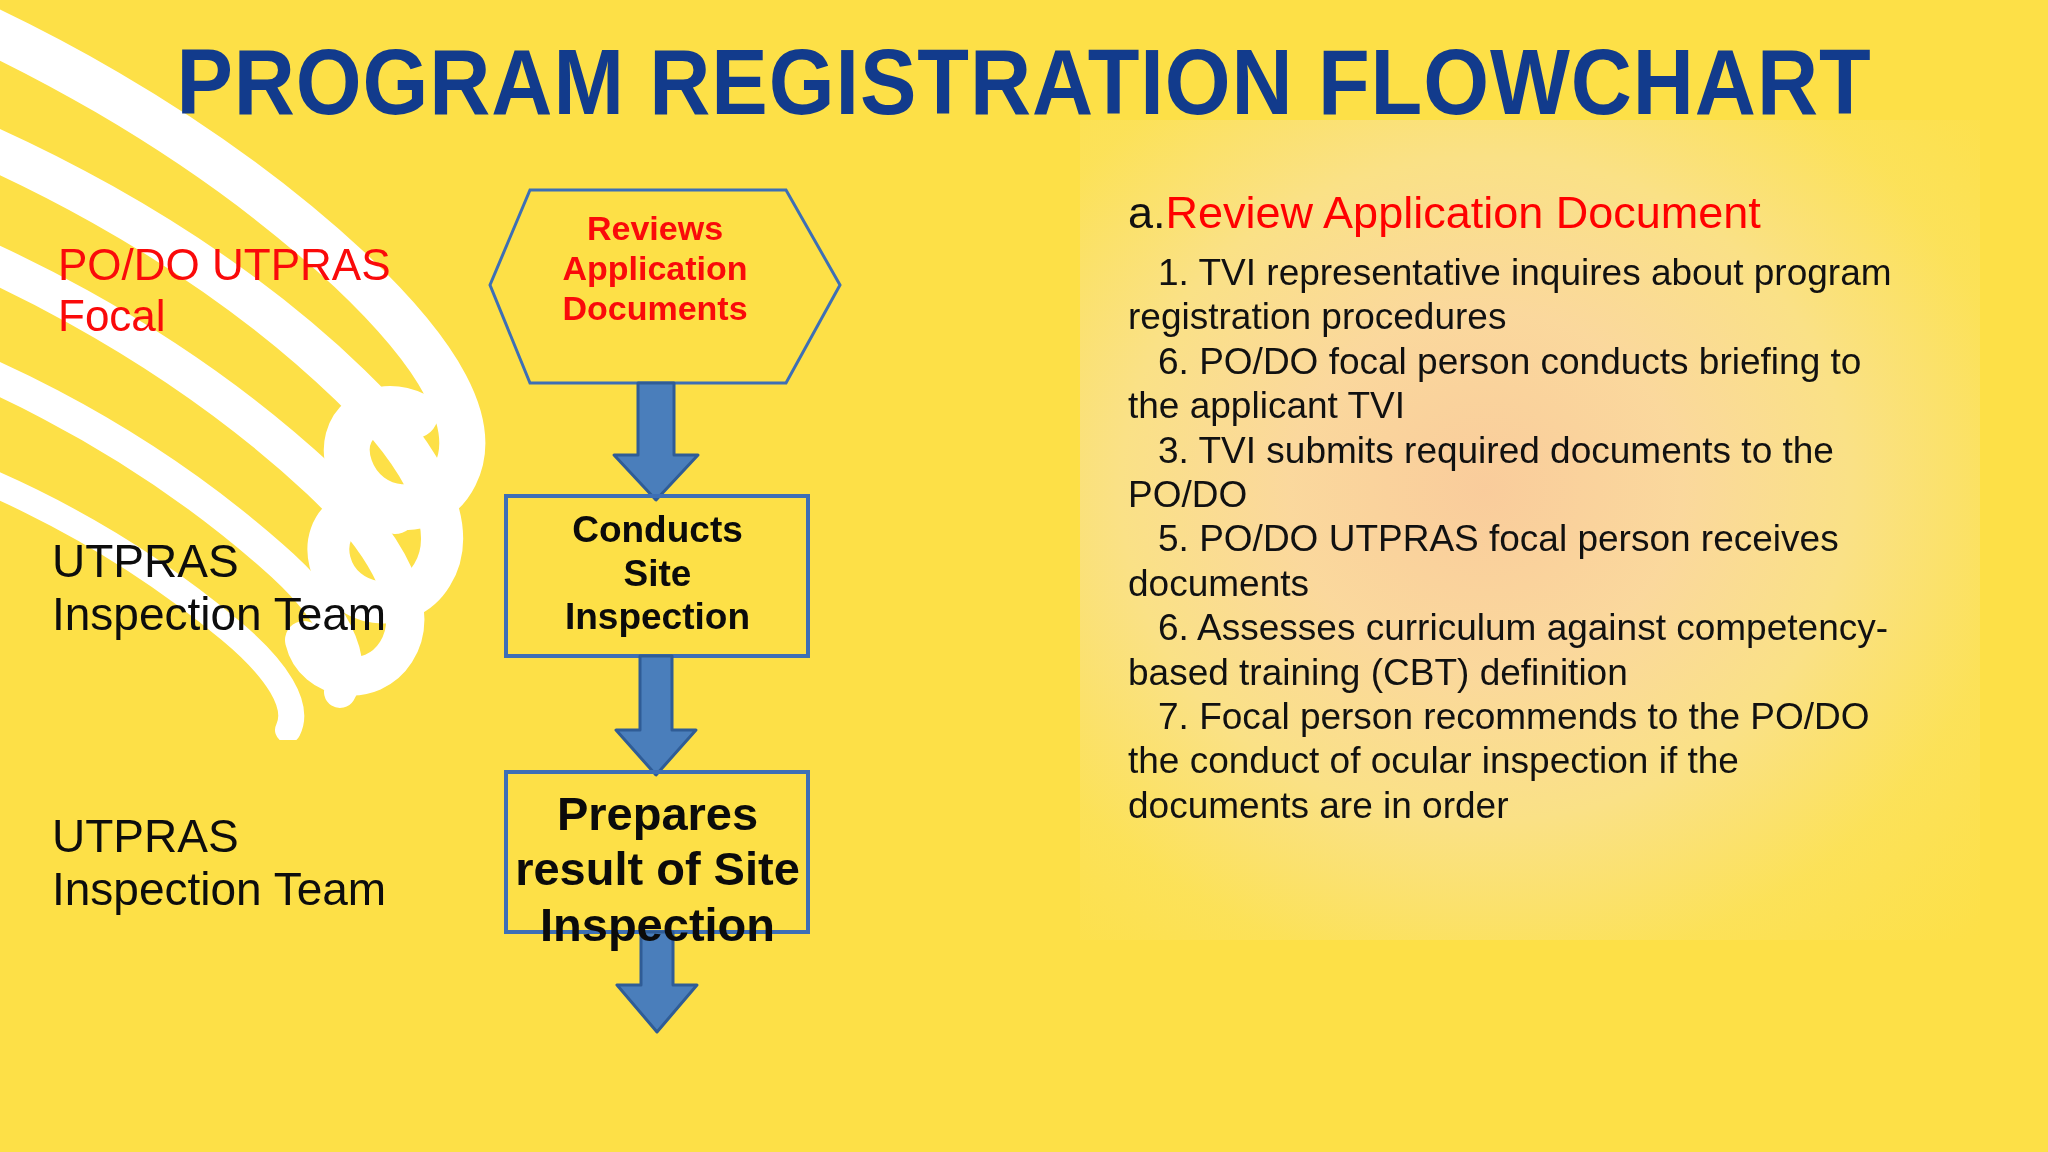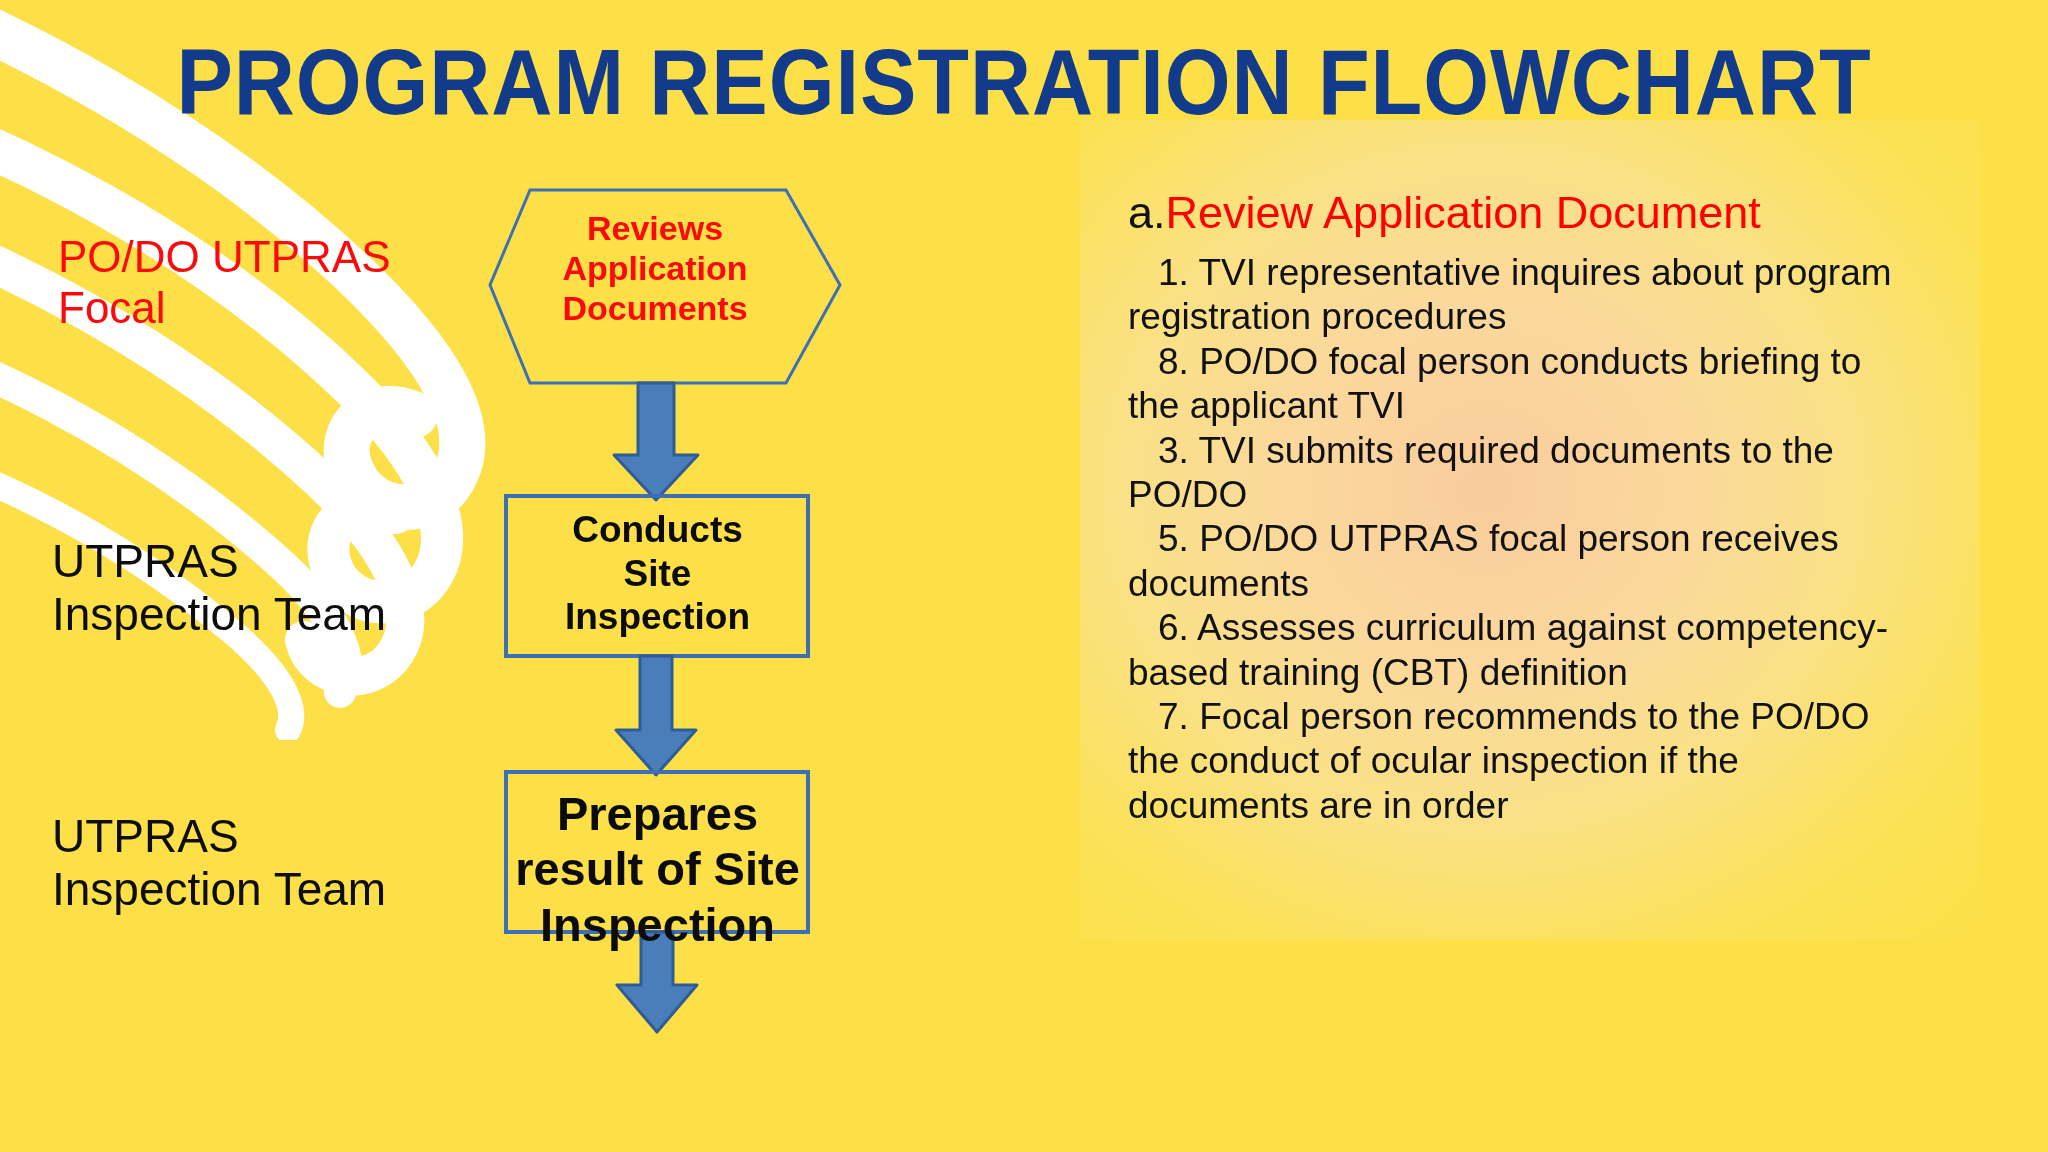--- a/index.html
+++ b/index.html
@@ -60,21 +60,21 @@
 
   
   .role-label {
     position: absolute;
     font-size: 44px;
     line-height: 1.15;
     white-space: pre-line;
   }
   #role-po-do {
     left: 58px;
-    top: 232px;
+    top: 240px;
     color: #FA0A0A;
   }
   #role-team-1 {
     left: 52px;
     top: 535px;
     color: #0d0d0d;
     font-size: 46px;
   }
   #role-team-2 {
     left: 52px;
@@ -205,20 +205,20 @@
 Inspection</div>
   <div class="node-text" id="node-prepares-text">Prepares
 result of  Site
 Inspection</div>
 
   <div id="procedure-panel">
     <div id="procedure-heading">
       <span class="marker">a.</span><span class="heading-text">Review Application Document</span>
     </div>
     <div class="procedure-item">1. TVI representative inquires about program registration procedures</div>
-    <div class="procedure-item">8. PO/DO focal person conducts briefing to the applicant TVI</div>
+    <div class="procedure-item">6. PO/DO focal person conducts briefing to the applicant TVI</div>
     <div class="procedure-item">3.  TVI submits required documents to the PO/DO</div>
     <div class="procedure-item">5. PO/DO UTPRAS focal person receives documents</div>
     <div class="procedure-item">6.  Assesses curriculum against competency-based training (CBT) definition</div>
     <div class="procedure-item">7.  Focal person recommends to the PO/DO the conduct of ocular inspection if the documents are in order</div>
   </div>
 
 </div>
 
 </body></html>

